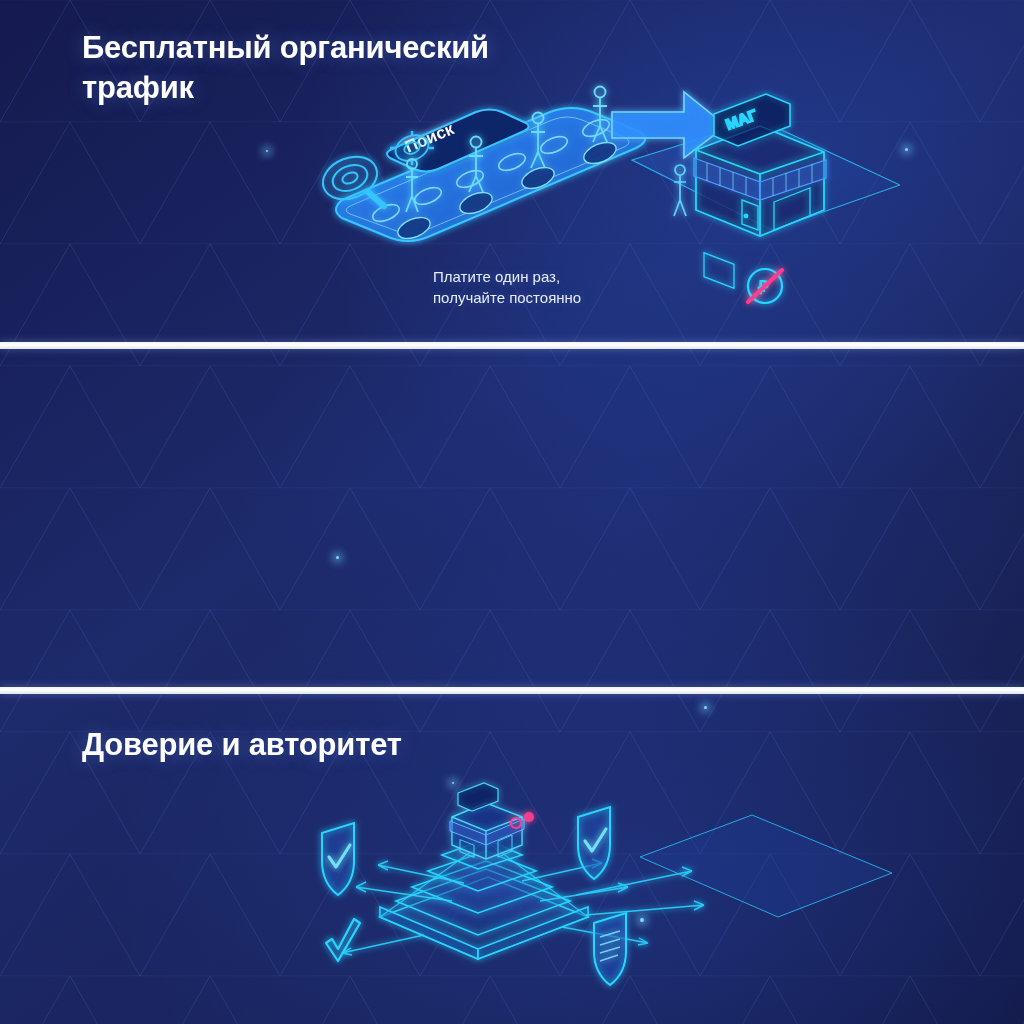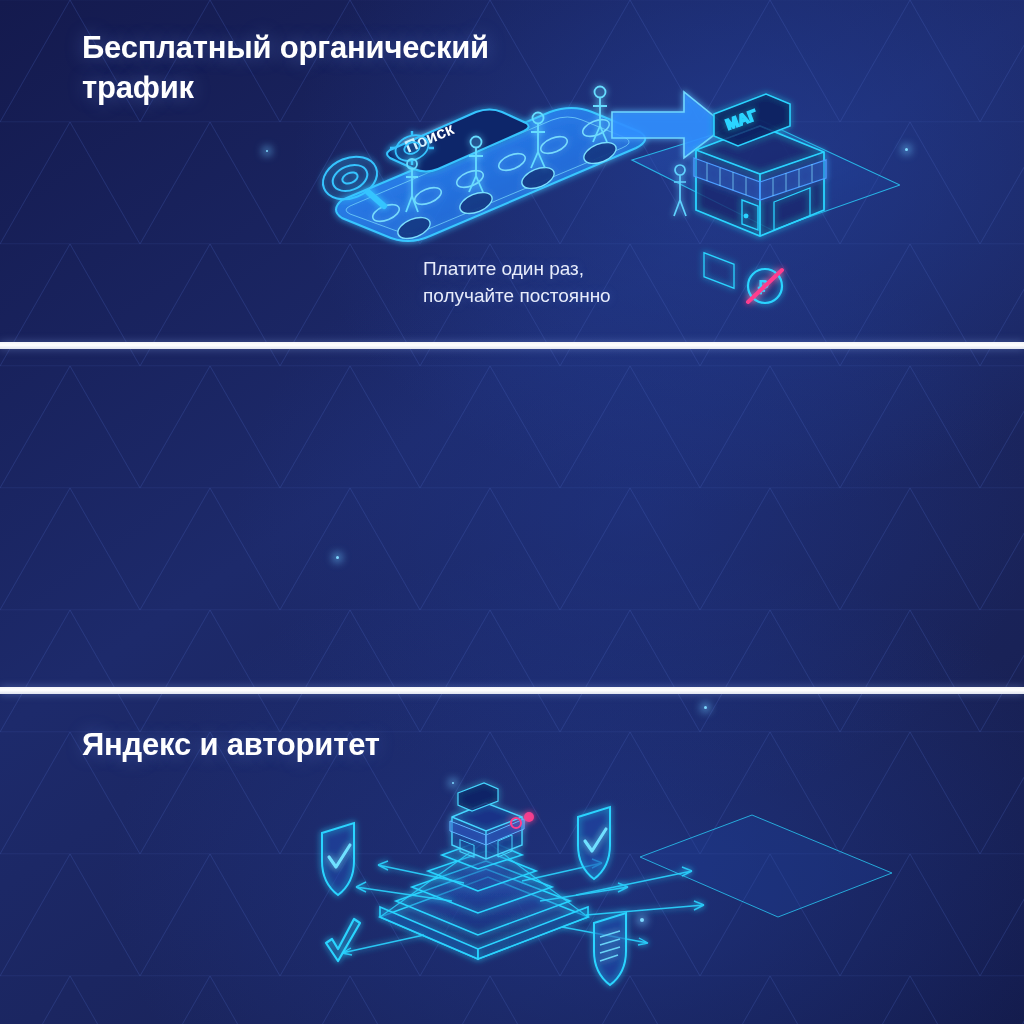--- a/index.html
+++ b/index.html
@@ -65,25 +65,25 @@
     text-shadow: 0 0 18px rgba(120,160,255,0.35);
     white-space: pre-line;
     margin: 0;
   }
   #heading-0 { left: 82px; top: 28px;  width: 540px; }
   #heading-1 { left: 82px; top: 380px; width: 540px; }
 
   .caption {
     position: absolute;
     color: #e7ecfb;
-    font-size: 19px;
+    font-size: 15px;
     line-height: 1.42;
     white-space: pre-line;
     font-weight: normal;
-    margin: 0;
+    margin: 10px;
     text-shadow: 0 0 10px rgba(110,150,240,0.3);
   }
   #caption-0 { left: 423px; top: 256px; width: 330px; }
   #caption-1 { left: 643px; top: 614px; width: 370px; }
 
   .art {
     position: absolute;
     pointer-events: none;
   }
   #art-0 { left: 280px; top: 30px;  width: 620px; height: 290px; }
@@ -312,21 +312,21 @@
         <path d="M294,218 L326,208 L326,246 Q326,268 310,280 Q294,268 294,246 Z" fill="#1b4bb0" fill-opacity="0.4" stroke="#2ad4ff" stroke-width="2"></path>
         <g stroke="#6fe0ff" stroke-width="1.6" opacity="0.9">
           <path d="M300,232 L320,226 M300,240 L320,234 M300,248 L320,242 M300,256 L318,250"></path>
         </g>
       </g>
       <g filter="url(#ngl1)">
         <path d="M26,238 L38,256 L60,218 L54,214 L38,244 L32,234 Z" fill="none" stroke="#2ad4ff" stroke-width="2.2" stroke-linejoin="round"></path>
       </g>
     </svg>
 
-    <h2 class="heading" id="heading-1">Яндекс и авторитет</h2>
+    <h2 class="heading" id="heading-1">Доверие и авторитет</h2>
   </div>
 
   <div class="panel" id="panel-2">
     
 
     
     
   </div>
 
   <div class="divider" id="divider-0"></div>

